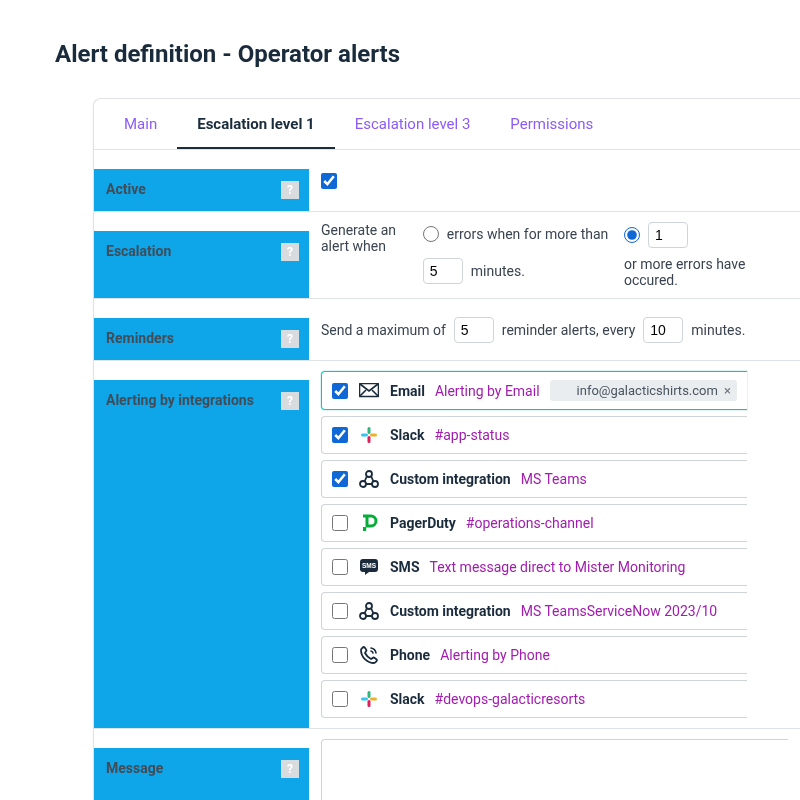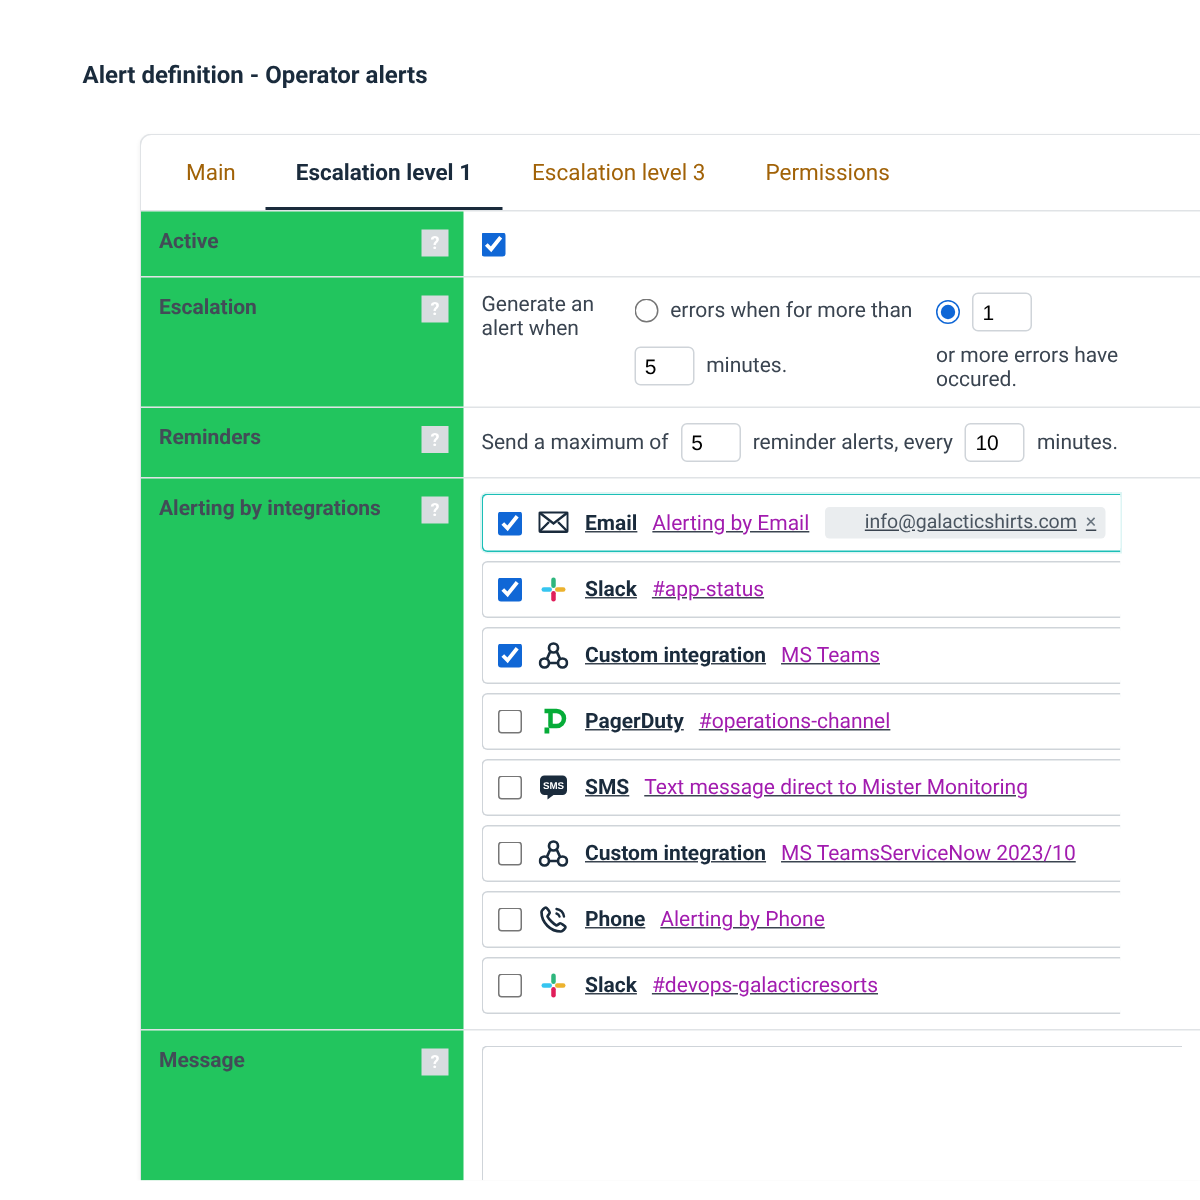--- a/index.html
+++ b/index.html
@@ -5,21 +5,21 @@
     * { box-sizing: border-box; margin: 0; padding: 0; }
     body {
       font-family: -apple-system, BlinkMacSystemFont, "Segoe UI", Roboto, Arial, sans-serif;
       font-size: 14px;
       color: #1a2b3c;
       background: #fff;
       padding: 40px 0 0 55px;
       width: 800px;
     }
     .page-title {
-      font-size: 16px;
+      font-size: 24px;
       font-weight: 700;
       color: #1a2b3c;
       margin-bottom: 30px;
     }
     .panel {
       background: #fff;
       border: 1px solid #e0e3e6;
       border-radius: 8px 0 0 0;
       box-shadow: 0 1px 3px rgba(0,0,0,0.05);
       overflow: hidden;
@@ -29,47 +29,48 @@
     }
     .tabs {
       display: flex;
       border-bottom: 1px solid #e0e3e6;
       padding: 0 10px;
       gap: 0;
     }
     .tab {
       padding: 16px 20px 14px;
       font-size: 15px;
-      color: #a16207;
+      color: #8b5cf6;
       cursor: pointer;
       border-bottom: 2px solid transparent;
       font-weight: 400;
     }
     .tab.active {
       font-weight: 700;
       color: #1a2b3c;
       border-bottom-color: #1a2b3c;
     }
     .row {
       display: flex;
       border-bottom: 1px solid #e0e3e6;
       min-height: 44px;
       align-items: stretch;
     }
     .row:last-child { border-bottom: none; }
     .label-cell {
       width: 215px;
-      background: #22c55e;
+      background: #0ea5e9;
       padding: 12px 10px 12px 12px;
       font-weight: 700;
       color: #424c57;
       display: flex;
       justify-content: space-between;
       align-items: flex-start;
       flex-shrink: 0;
+      margin-top: 19px;
     }
     .help-badge {
       width: 18px;
       height: 18px;
       background: #d8dcdf;
       color: #fff;
       font-size: 12px;
       font-weight: 700;
       display: flex;
       align-items: center;
@@ -111,21 +112,20 @@
       border: 1px solid #cfd4d9;
       border-radius: 4px;
       padding: 8px 10px;
       display: flex;
       align-items: center;
       gap: 10px;
       background: #fff;
       border-right: none;
       border-top-right-radius: 0;
       border-bottom-right-radius: 0;
-      text-decoration: underline;
     }
     .integration-row.highlight {
       border-color: #1bbfb7;
       box-shadow: 0 0 0 1px rgba(27,191,183,0.15);
     }
     .integration-name { font-weight: 700; color: #1a2b3c; }
     .integration-sub { color: #a21caf; }
     .chip {
       margin-left: auto;
       background: #eaedef;

